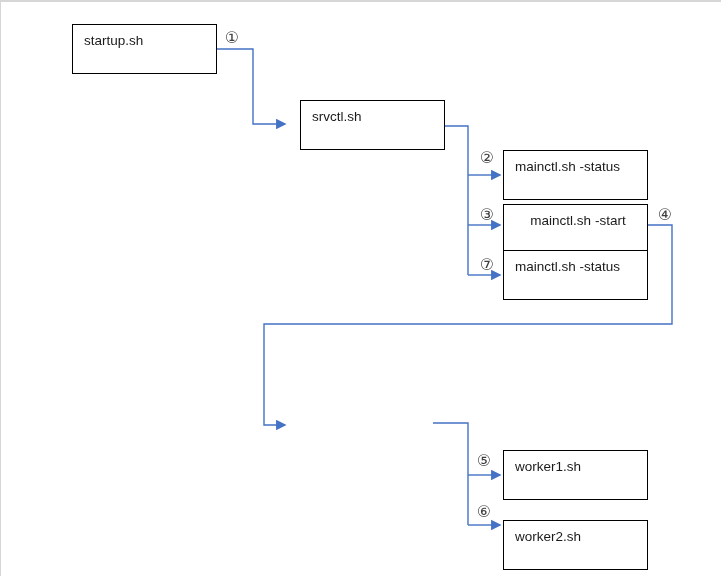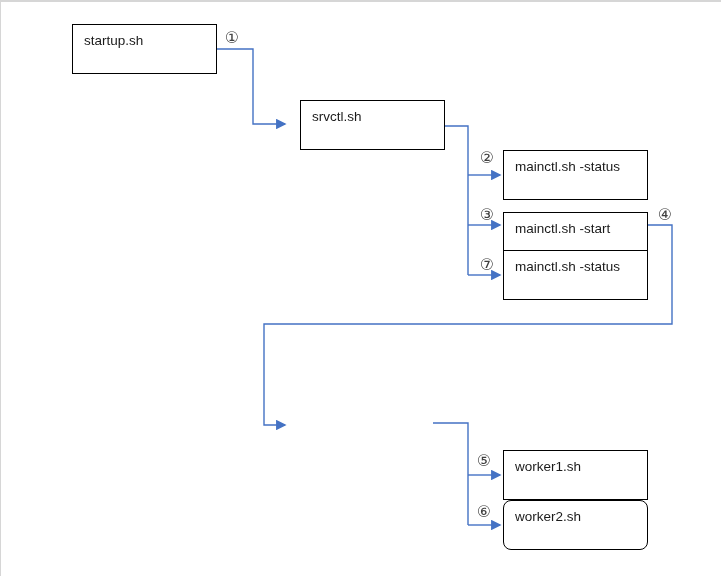--- a/index.html
+++ b/index.html
@@ -84,30 +84,30 @@
 
   <div class="node" style="left:72px; top:24px;">
     <span>startup.sh</span>
   </div>
   <div class="node" style="left:300px; top:100px;">
     <span>srvctl.sh</span>
   </div>
   <div class="node" style="left:503px; top:150px;">
     <span>mainctl.sh -status</span>
   </div>
-  <div class="node" style="left:503px; top:212px;">
+  <div class="node" style="left:503px; top:204px;text-align:center;">
     <span>mainctl.sh -start</span>
   </div>
   <div class="node" style="left:503px; top:250px;">
     <span>mainctl.sh -status</span>
   </div>
   <div class="node" style="left:503px; top:450px;">
     <span>worker1.sh</span>
   </div>
-  <div class="node" style="left:503px; top:500px;border-radius:8px;">
+  <div class="node" style="left:503px; top:520px;">
     <span>worker2.sh</span>
   </div>
 
   <span class="step-label" style="left:232px; top:38px;">①</span>
   <span class="step-label" style="left:487px; top:158px;">②</span>
   <span class="step-label" style="left:487px; top:215px;">③</span>
   <span class="step-label" style="left:665px; top:215px;">④</span>
   <span class="step-label" style="left:484px; top:461px;">⑤</span>
   <span class="step-label" style="left:484px; top:512px;">⑥</span>
   <span class="step-label" style="left:487px; top:265px;">⑦</span>

